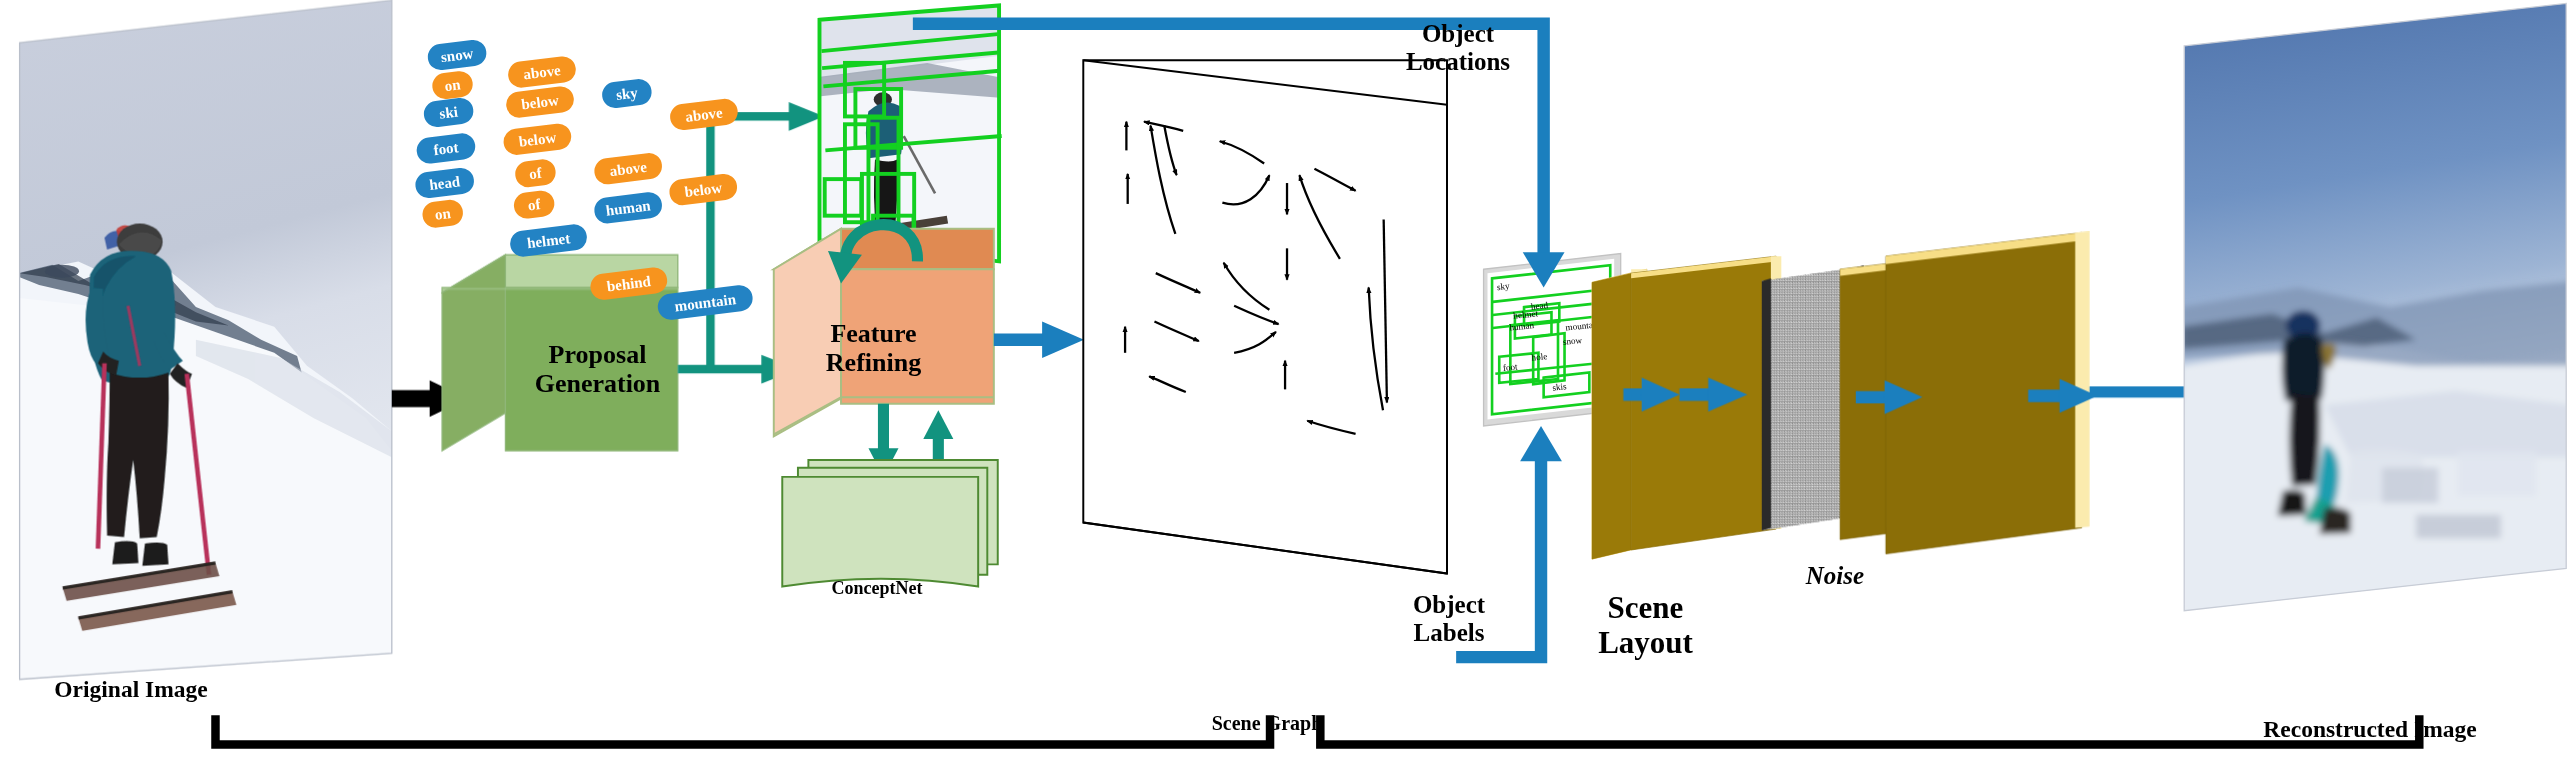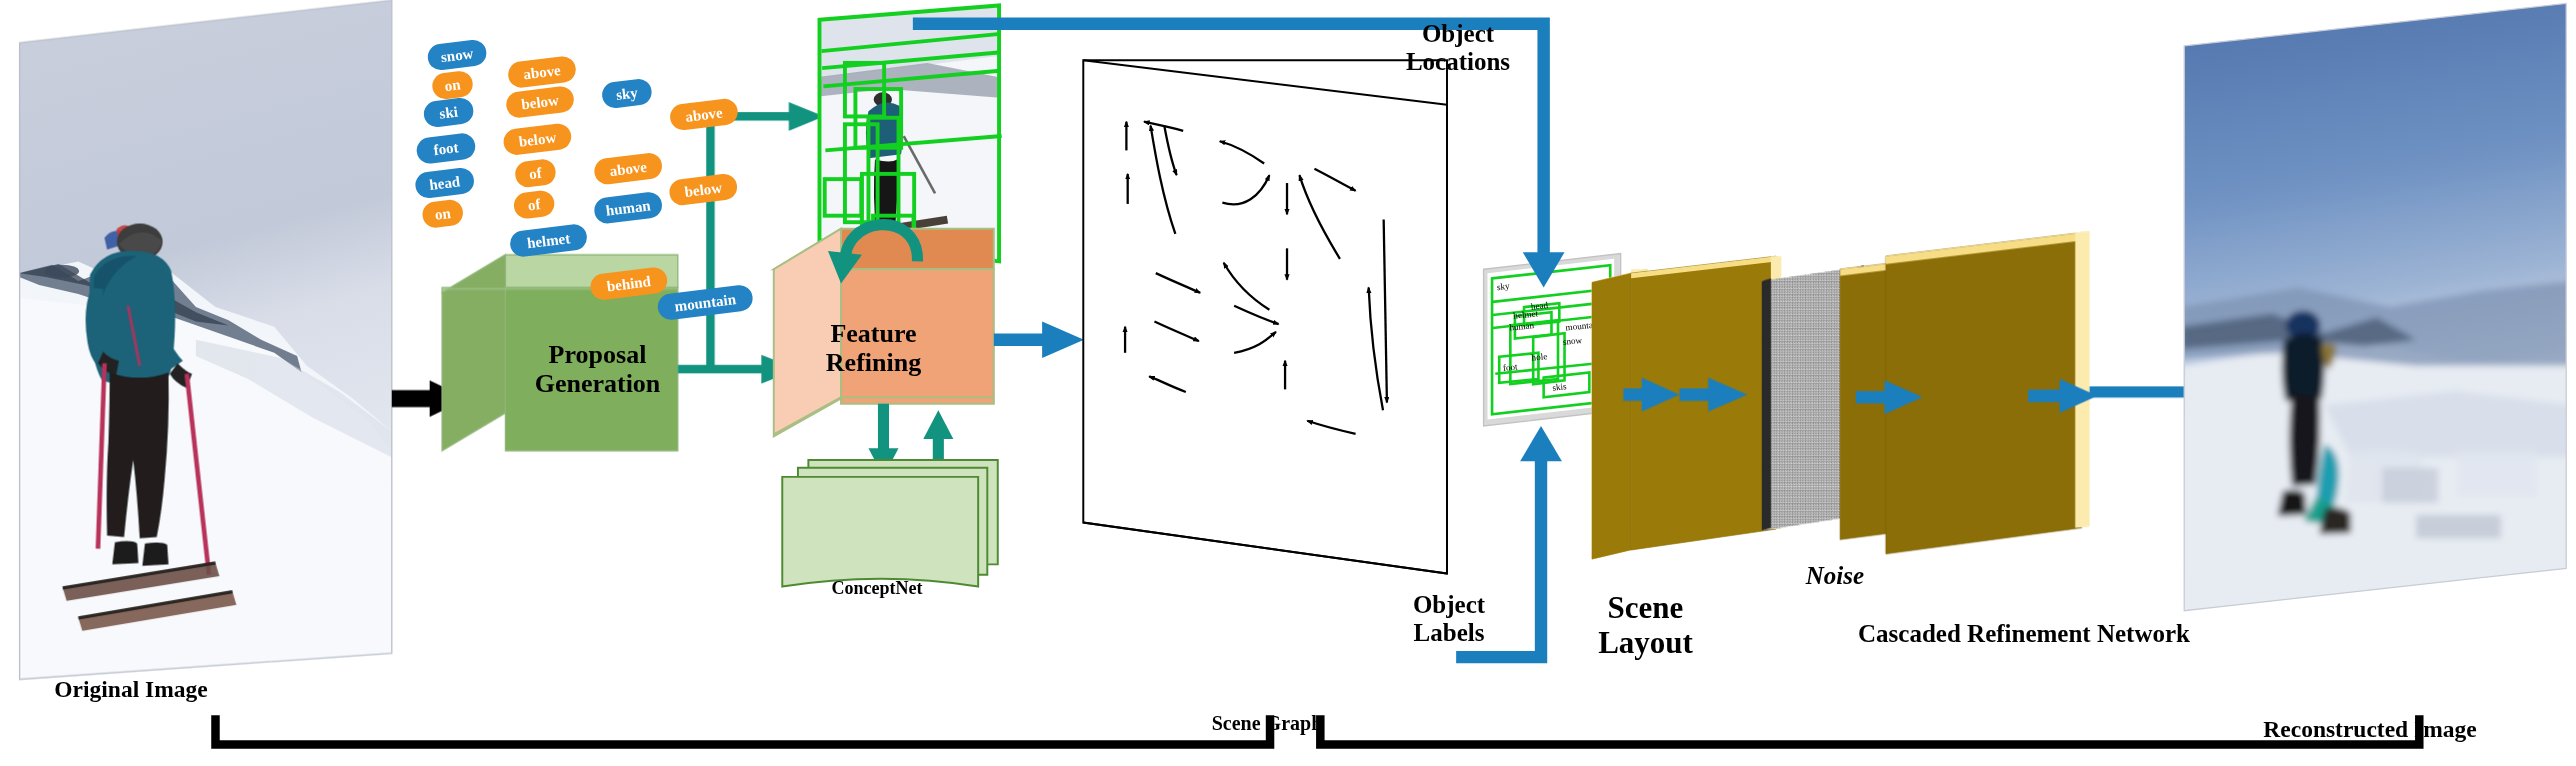--- a/index.html
+++ b/index.html
@@ -411,21 +411,20 @@
 Locations</div>
 
 <div class="cap" style="left:1390px;top:591px;width:118px;font-size:25px;">Object
 Labels</div>
 
 <div class="cap" style="left:1580px;top:591px;width:131px;font-size:31px;text-align:center;">Scene
 Layout</div>
 
 <div class="cap ital" style="left:1753px;top:562px;width:111px;font-size:25px;">Noise</div>
 
-<div class="cap" style="left:1763px;top:620px;width:522px;font-size:25px;">Cascaded Refinement Network</div>
 
 <div class="cap" style="left:33px;top:676px;width:196px;font-size:23.5px;text-align:center;">Original Image</div>
 
 <div class="cap" style="left:1169px;top:712px;width:196px;font-size:20px;">Scene Graph</div>
 
 <div class="cap" style="left:2233px;top:716px;width:274px;font-size:23.5px;">Reconstructed Image</div>
 
 <svg class="layer" id="sg-nodes" viewBox="0 0 3945 1174">
       <g transform="rotate(-7 700 84)">
         <rect x="655" y="64" width="90" height="40" rx="20" ry="20" fill="#2383C4"></rect>

